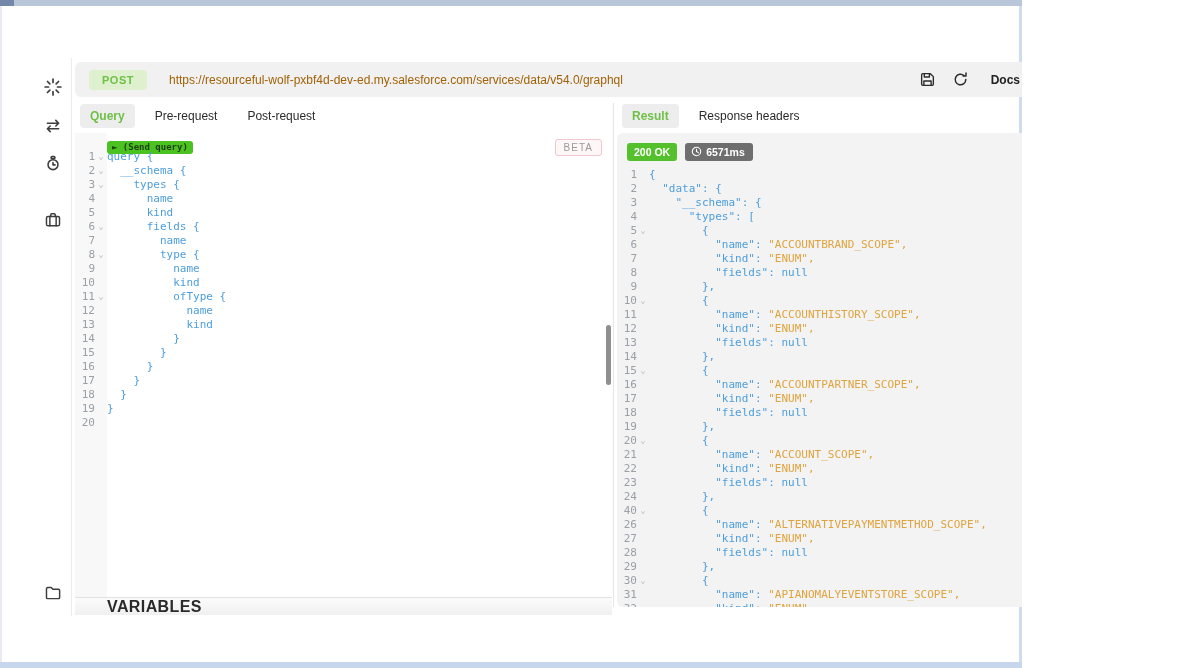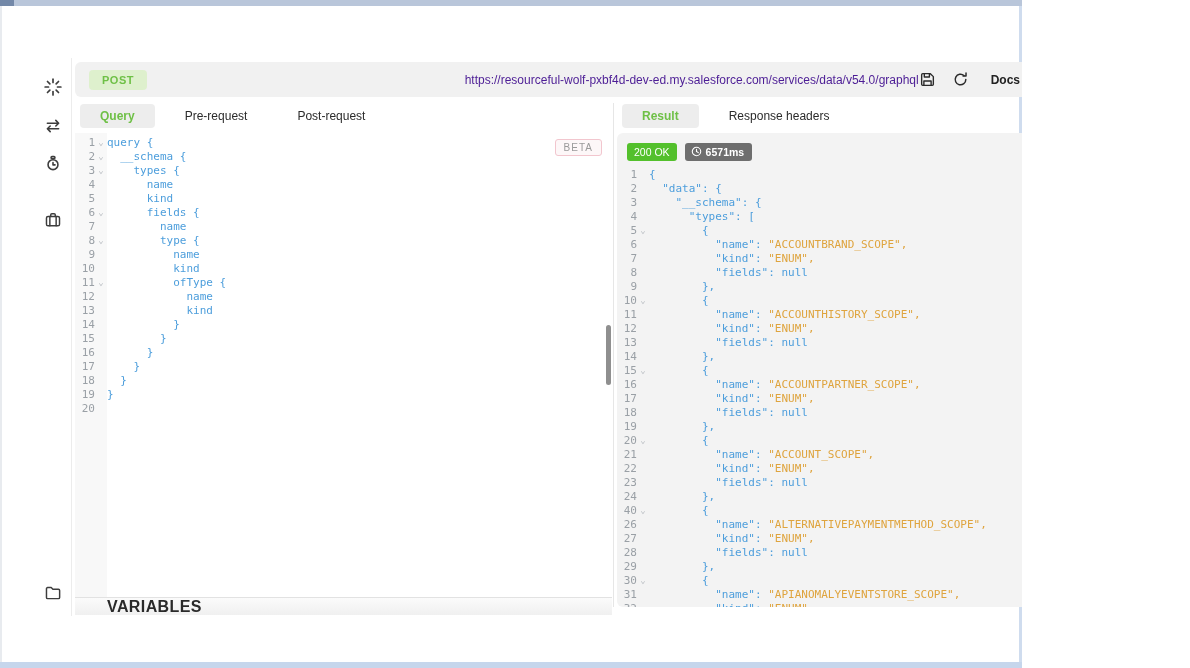--- a/index.html
+++ b/index.html
@@ -15,31 +15,31 @@
   .edge-right { position:absolute; right:0; top:6px; width:3px; height:656px; background:#cfdcee; }
 
   
   .sidebar-divider { position:absolute; left:71px; top:58px; width:1px; height:558px; background:#ececec; }
   .side-icon { position:absolute; left:44px; width:18px; height:18px; cursor:pointer; color:#3d3d3d; }
   .side-icon svg { width:18px; height:18px; display:block; }
 
   
   .request-bar { position:absolute; left:75px; top:62px; width:1065px; height:35px; background:#f1f1f1; border-radius:6px; display:flex; align-items:center; }
   .method-badge { margin-left:14px; padding:4px 13px; background:#def0cd; color:#6fc047; font-size:11px; font-weight:bold; letter-spacing:0.5px; border-radius:4px; flex:none; }
-  .url-text { margin-left:4px; font-size:12px; color:#4c1d95; flex:1 1 auto; white-space:nowrap; overflow:hidden; cursor:text;text-align:right; }
+  .url-text { margin-left:22px; font-size:12px; color:#a16207; flex:1 1 auto; white-space:nowrap; overflow:hidden; cursor:text; }
   .bar-icon { width:17px; height:17px; margin-right:16px; cursor:pointer; color:#2b2b2b; flex:none; }
   .bar-icon svg { width:17px; height:17px; display:block; }
   .docs-label { font-size:12px; font-weight:bold; color:#222; margin:0 20px 0 6px; cursor:pointer; flex:none; }
   .send-btn { align-self:stretch; width:100px; background:#57bd34; color:#fff; font-size:12.5px; font-weight:bold; border:none; border-radius:0 6px 6px 0; cursor:pointer; flex:none; font-family:Liberation Sans, sans-serif; }
 
   
   .tabs { position:absolute; top:104px; display:flex; align-items:center; gap:10px; }
   .tabs-left { left:80px; }
   .tabs-right { left:622px; }
-  .tab { font-size:12px; color:#2b2b2b; padding:5px 20px; cursor:pointer; white-space:nowrap; }
+  .tab { font-size:12px; color:#2b2b2b; padding:5px 10px; cursor:pointer; white-space:nowrap; }
   .tab.active { background:#ededed; border-radius:4px; color:#6fc047; font-weight:bold; }
   .panel-divider { position:absolute; left:613px; top:103px; width:1px; height:504px; background:#e6e6e6; }
 
   
   .code-line { display:flex; height:14px; line-height:14px; font-family:"DejaVu Sans Mono", monospace; font-size:11px; }
   .ln { width:20px; text-align:right; color:#9aa0a6; flex:none; }
   .fold { width:12px; text-align:center; color:#b4b9be; font-size:9px; line-height:13px; flex:none; cursor:pointer; }
   .code { white-space:pre; flex:none; }
   .tok-q { color:#4d9edc; }
   .tok-k { color:#4d9edc; }
@@ -56,21 +56,21 @@
   .beta-badge { position:absolute; right:10px; top:6px; border:1px solid #f2c6ce; background:#fdf7f8; color:#9a9a9a; font-size:10px; letter-spacing:1px; padding:2px 8px; border-radius:3px; }
   .scroll-thumb { position:absolute; left:531px; top:192px; width:5px; height:60px; background:#8f8f8f; border-radius:3px; cursor:grab; }
 
   
   .variables-bar { position:absolute; left:75px; top:597px; width:537px; height:18px; background:linear-gradient(#fbfbfb,#f0f0f0); border-top:1px solid #e2e2e2; display:flex; align-items:center; }
   .variables-label { font-size:16px; font-weight:bold; color:#2a2a2a; letter-spacing:0.4px; margin-left:32px; }
 
   
   .result-panel { position:absolute; left:617px; top:133px; width:530px; height:474px; background:#f3f3f3; border-radius:6px; overflow:hidden; }
   .result-header { display:flex; align-items:center; padding:8px 8px 4px 10px; }
-  .status-badge { background:#53c02c; color:#fff; font-size:10.5px; font-weight:normal; padding:3px 7px; border-radius:3px; flex:none; }
+  .status-badge { background:#53c02c; color:#fff; font-size:10.5px; font-weight:bold; padding:3px 7px; border-radius:3px; flex:none; }
   .time-badge { margin-left:8px; background:#6e6e6e; color:#fff; font-size:10.5px; font-weight:bold; padding:3px 8px 3px 6px; border-radius:3px; display:flex; align-items:center; gap:4px; flex:none; }
   .time-badge svg { width:11px; height:11px; display:block; }
   .spacer { flex:1 1 auto; }
   .ghost-btn { border:1px solid #cfe8bf; background:rgba(255,255,255,0.55); color:#b7e0a3; font-size:10px; font-weight:bold; letter-spacing:0.6px; padding:4px 10px; border-radius:4px; cursor:pointer; display:flex; align-items:center; gap:5px; font-family:"Liberation Sans",sans-serif; }
   .ghost-btn svg { width:11px; height:11px; display:block; }
   .result-code { position:relative; padding-top:2px; }
   .download-btn { position:absolute; right:12px; bottom:14px; }
   .resize-handle { position:absolute; left:1144px; top:598px; width:0; height:0; border-left:7px solid transparent; border-bottom:7px solid #4a4a4a; cursor:nwse-resize; }
 </style>
 </head>
@@ -150,20 +150,23 @@
   </div>
   <div class="tabs tabs-right">
     <span class="tab active">Result</span>
     <span class="tab">Response headers</span>
   </div>
   <div class="panel-divider"></div>
 
   <div class="editor">
     <div class="editor-gutter-bg"></div>
     <div class="editor-content">
+      <div class="send-query-row">
+        <span class="send-query-pill"><span>►</span> <span>(Send query)</span></span>
+      </div>
       <div id="query-lines">
           <div class="code-line">
             <span class="ln">1</span>
             <span class="fold">⌄</span>
             <span class="code"><span class="tok-q">query {</span></span>
           </div>
           <div class="code-line">
             <span class="ln">2</span>
             <span class="fold">⌄</span>
             <span class="code"><span class="tok-q">  __schema {</span></span>

